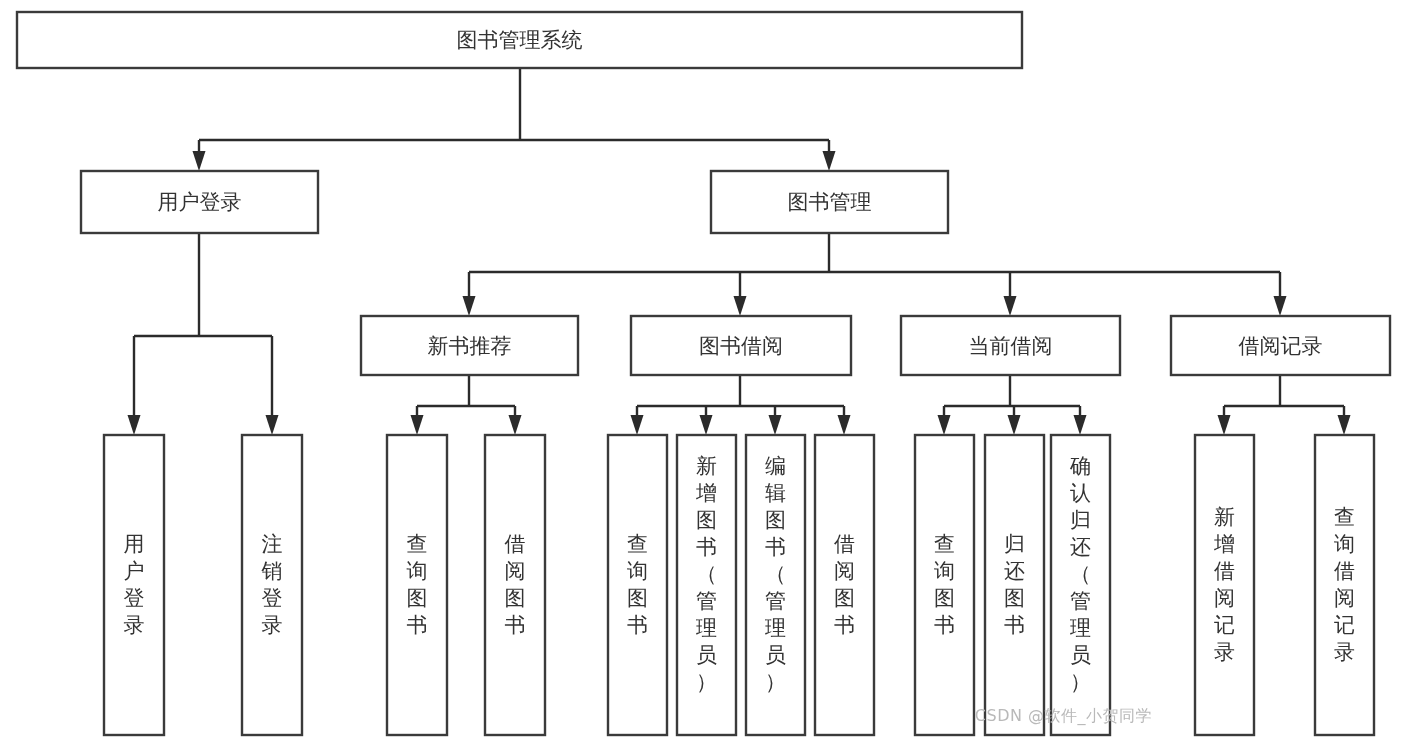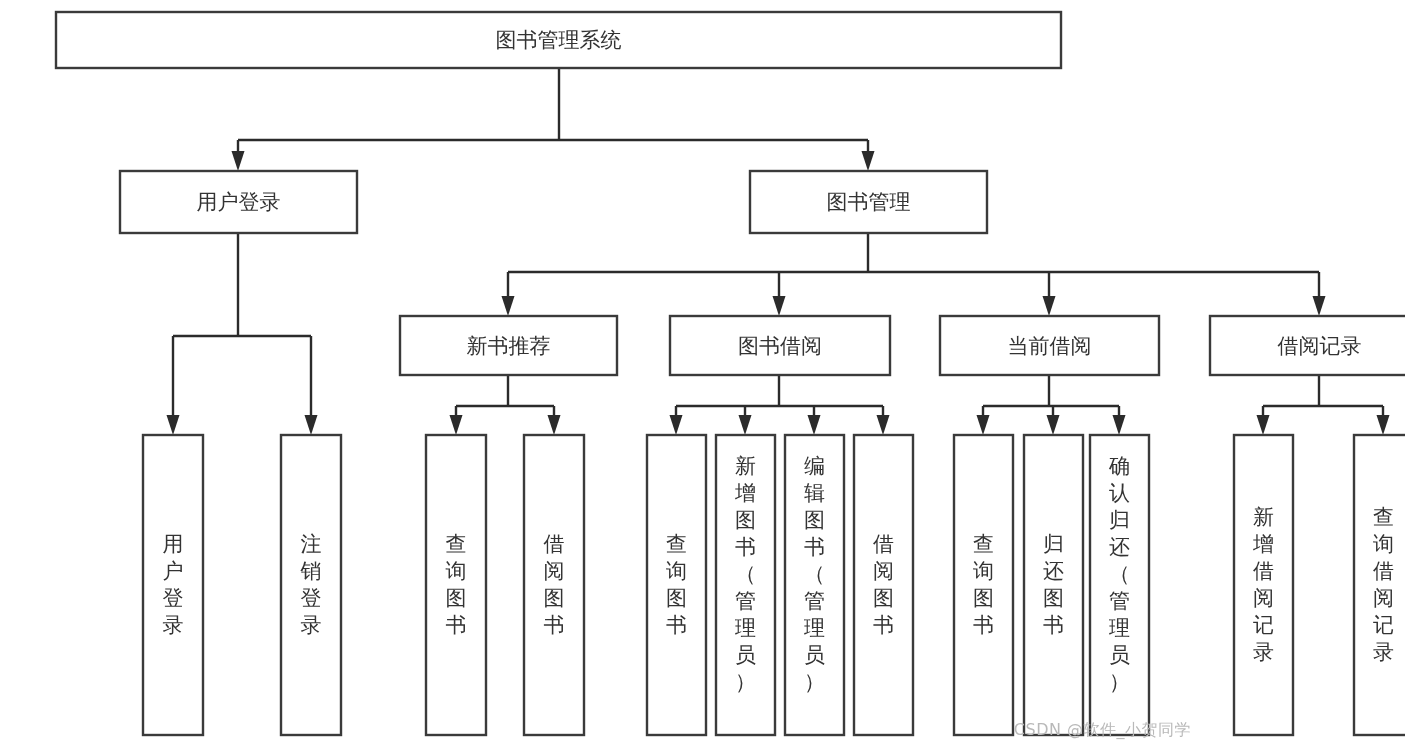--- a/index.html
+++ b/index.html
@@ -14,21 +14,20 @@
     position: relative;
     overflow: hidden;
     font-family: "DejaVu Sans", "Liberation Sans", sans-serif;
   }
   #diagram-root {
     position: absolute;
     left: 0;
     top: 0;
     width: 1164px;
     height: 747px;
-    padding-left: 39px;
   }
   svg#tree-svg {
     display: block;
     width: 1405px;
     height: 747px;
   }
   .node-rect {
     fill: #ffffff;
     stroke: #3a3a3a;
     stroke-width: 2.4;
@@ -53,21 +52,21 @@
   .node-label-v-char {
     fill: #333333;
     font-size: 21px;
     font-family: "DejaVu Sans", "Liberation Sans", sans-serif;
     text-anchor: middle;
     dominant-baseline: middle;
   }
   .watermark-text {
     position: absolute;
     right: 12px;
-    bottom: 6px;
+    bottom: 20px;
     font-size: 16px;
     color: #b9b9b9;
     font-family: "DejaVu Sans", "Liberation Sans", sans-serif;
     white-space: nowrap;
     letter-spacing: 0.5px;
     pointer-events: none;
   }
 </style>
 </head>
 <body>

